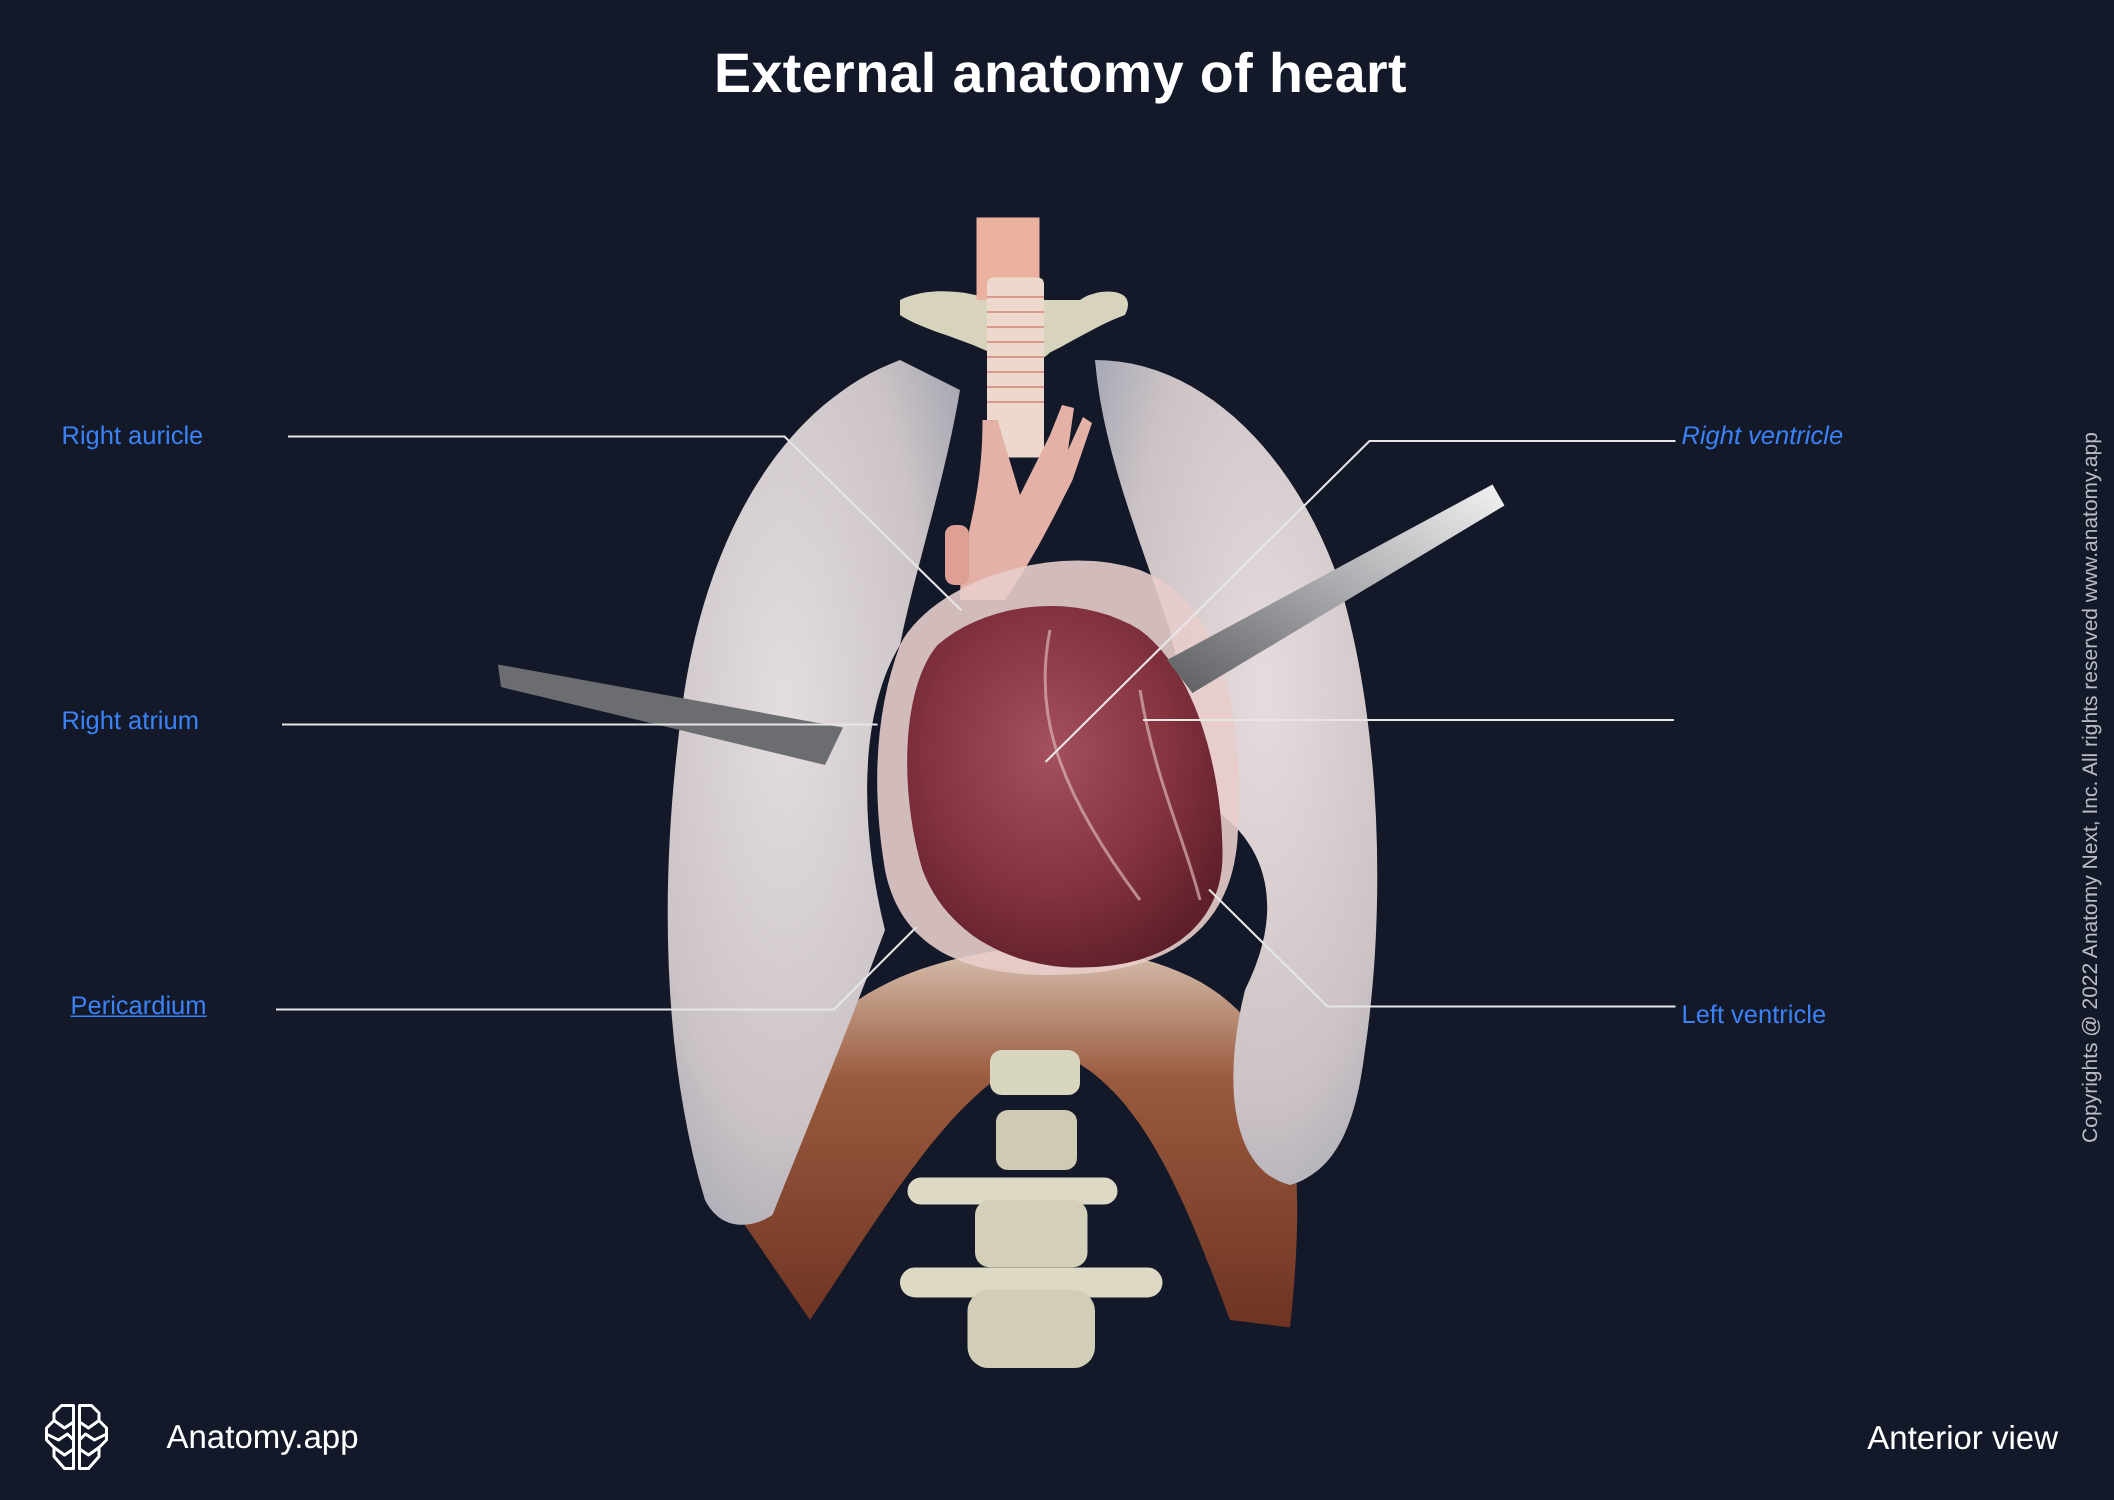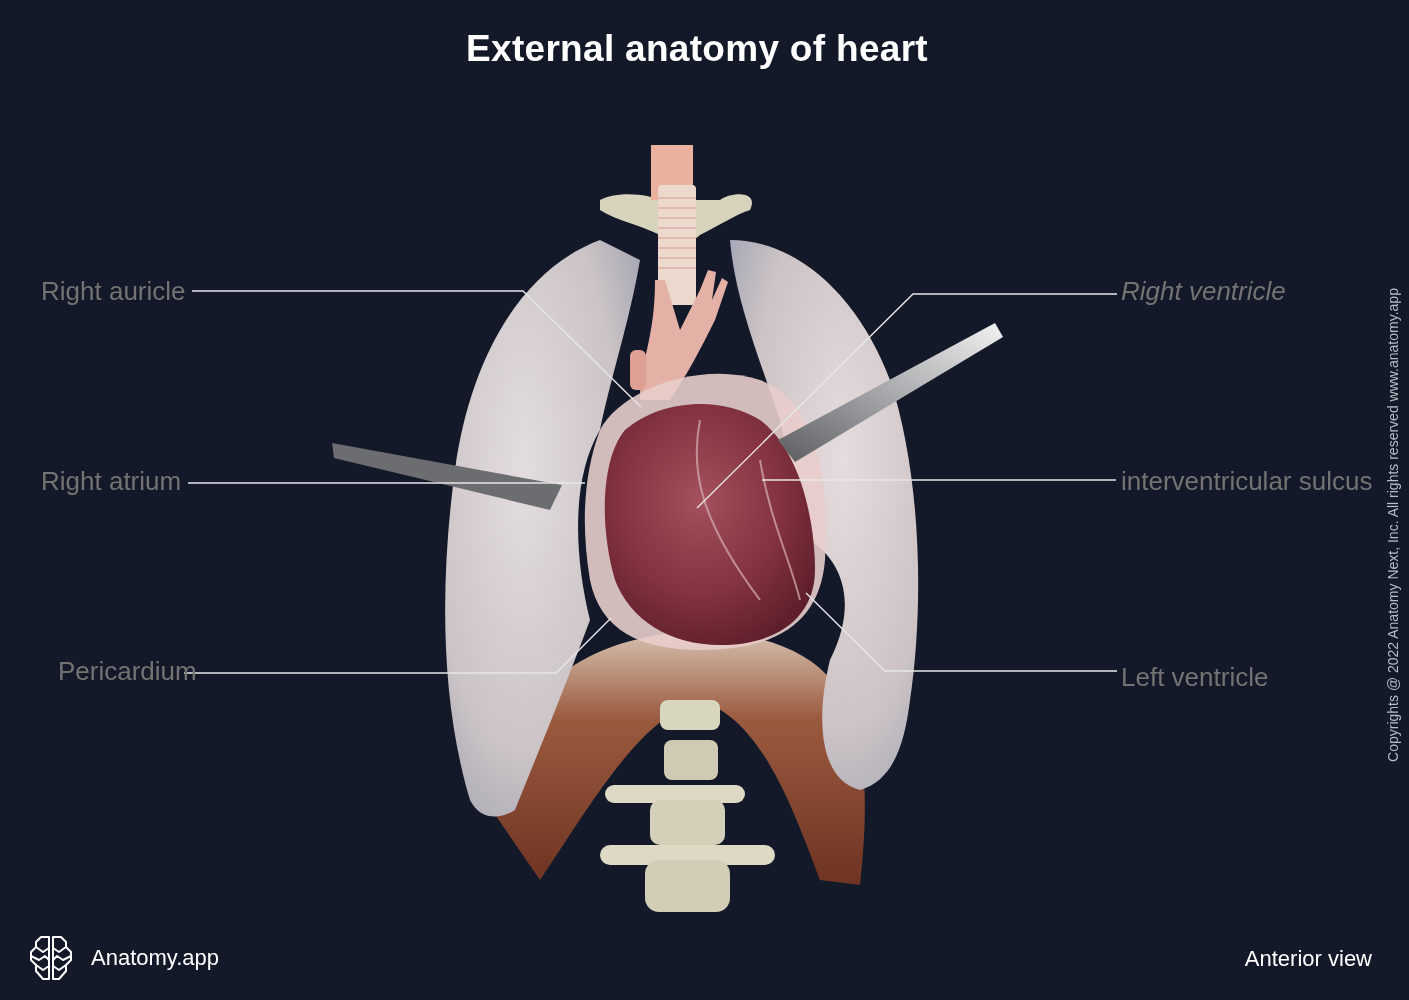--- a/index.html
+++ b/index.html
@@ -3,35 +3,35 @@
 <meta charset="utf-8">
 <style>
   html, body { margin:0; padding:0; }
   body {
     width:1409px; height:1000px; overflow:hidden;
     background:#131928;
     font-family:"Liberation Sans", "DejaVu Sans", sans-serif;
     color:#ffffff; position:relative;
   }
   .title {
-    position:absolute; left:4px; top:28px; width:1386px; text-align:center;
+    position:absolute; left:14px; top:28px; width:1386px; text-align:center;
     font-size:37px; font-weight:bold; letter-spacing:0.3px;
   }
   .label {
-    position:absolute; font-size:26px; line-height:28px; color:#737373; white-space:nowrap;
+    position:absolute; font-size:17px; line-height:28px; color:#3b82f6; white-space:nowrap;
   }
   .label.multi { white-space:normal; }
   .illustration { position:absolute; left:0; top:0; width:1409px; height:1000px; }
   .leaders { position:absolute; left:0; top:0; width:1409px; height:1000px; pointer-events:none; }
   .copyright {
     position:absolute; left:1393px; top:525px;
     transform:translate(-50%,-50%) rotate(-90deg);
     font-size:14px; color:#b9bcc4; white-space:nowrap;
   }
-  .brand { position:absolute; left:25px; top:934px; display:flex; align-items:center; }
+  .brand { position:absolute; left:25px; top:934px; display:flex; align-items:center;gap:20px; }
   .brand-text { font-size:22px; margin-left:14px; color:#ffffff; }
   .view-caption {
     position:absolute; left:0; width:1372px; top:946px; text-align:right; font-size:22px;
   }
 </style>
 </head>
 <body>
 
 <div class="title">External anatomy of heart</div>
 
@@ -131,25 +131,24 @@
     <polyline points="188,483 585,483"></polyline>
     <polyline points="184,673 556,673 611,618"></polyline>
     <polyline points="1117,294 913,294 697,508"></polyline>
     <polyline points="1116,480 762,480"></polyline>
     <polyline points="1117,671 885,671 806,593"></polyline>
   </g>
 </svg>
 
 <div class="label" style="left:41px; top:277px;">Right auricle</div>
 <div class="label" style="left:41px; top:467px;">Right atrium</div>
-<div class="label" style="left:58px; top:657px;">Pericardium</div>
+<div class="label" style="left:47px; top:657px;text-decoration:underline;">Pericardium</div>
 
 <div class="label" style="left:1121px; top:277px;font-style:italic;">Right ventricle</div>
 <div class="label multi" style="left:1121px; top:467px;">
-  <div>interventricular sulcus</div>
 </div>
 <div class="label" style="left:1121px; top:663px;">Left ventricle</div>
 
 <div class="copyright">Copyrights @ 2022 Anatomy Next, Inc. All rights reserved www.anatomy.app</div>
 
 <div class="brand">
   <svg width="52" height="48" viewBox="0 0 52 48" xmlns="http://www.w3.org/2000/svg">
     <g stroke="#ffffff" stroke-width="2" fill="none" stroke-linejoin="round">
       <path d="M24 3 L16 3 L11 8 L11 13 L6 18 L6 26 L11 31 L11 37 L18 45 L24 45 Z"></path>
       <path d="M28 3 L36 3 L41 8 L41 13 L46 18 L46 26 L41 31 L41 37 L34 45 L28 45 Z"></path>

